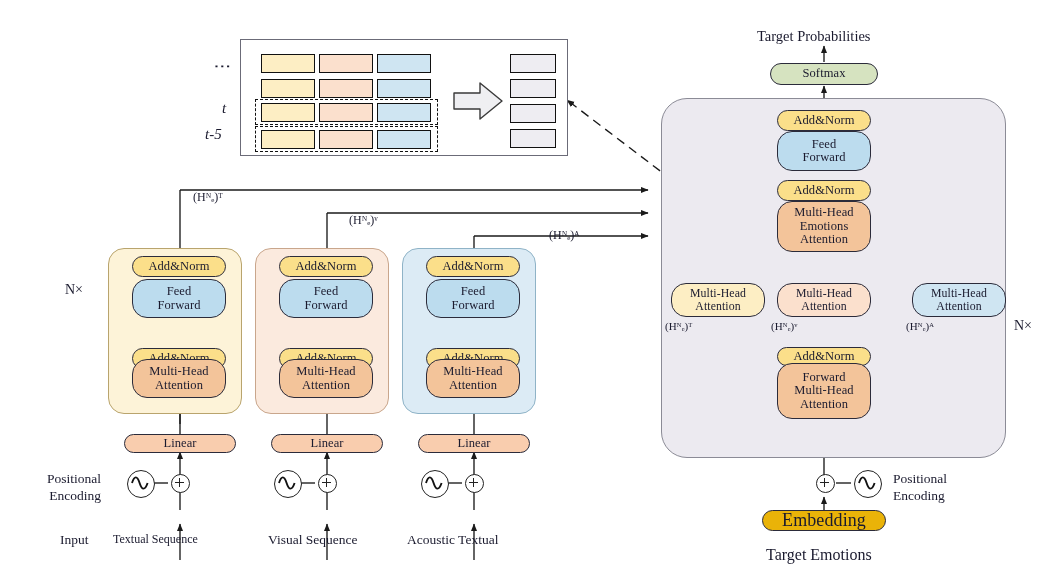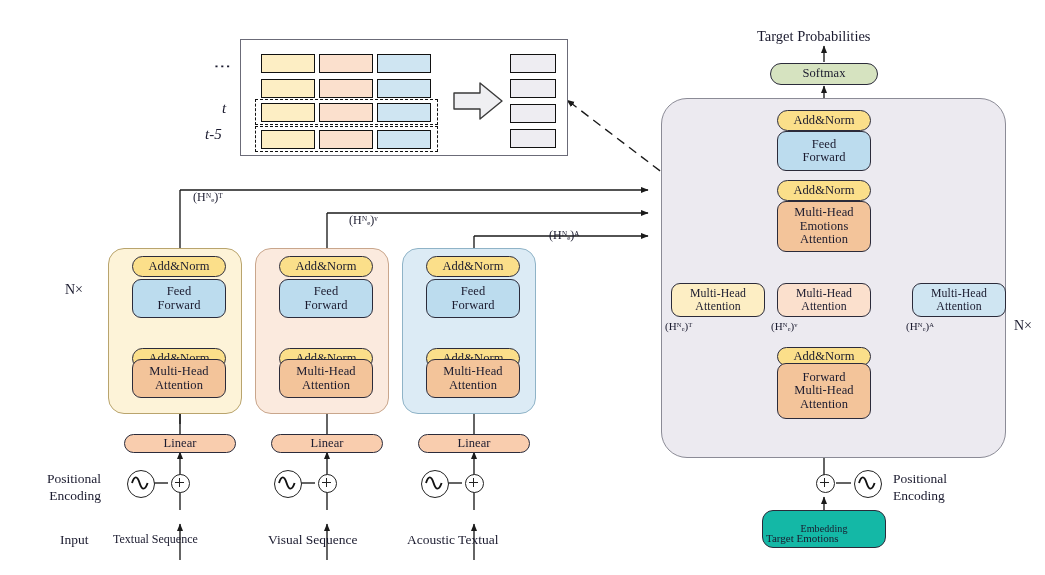--- a/index.html
+++ b/index.html
@@ -4,21 +4,21 @@
 <style>
   html,body{margin:0;padding:0;background:#fff;}
   body{width:1045px;height:575px;position:relative;overflow:hidden;
        font-family:"Liberation Serif",serif;color:#1a1a2e;}
   #stage{position:absolute;left:0;top:0;width:1045px;height:575px;}
   svg#wires{position:absolute;left:0;top:0;width:1045px;height:575px;pointer-events:none;}
   .node{position:absolute;box-sizing:border-box;display:flex;align-items:center;
         justify-content:center;text-align:center;border:1.3px solid #2b2b3a;
         line-height:1.08;letter-spacing:.1px;}
   .pill{border-radius:11px;}
-  .rnd{border-radius:9px;}
+  .rnd{border-radius:15px;}
   .panel{position:absolute;box-sizing:border-box;border:1.3px solid #6b6b78;}
   .lbl{position:absolute;white-space:nowrap;}
   .cell{position:absolute;box-sizing:border-box;border:1.4px solid #111;}
   .dash{position:absolute;box-sizing:border-box;border:1.7px dashed #111;}
   .peC{position:absolute;width:26px;height:26px;border-radius:50%;
        border:1.4px solid #222;background:#fff;}
   .plus{position:absolute;width:17px;height:17px;border-radius:50%;
         border:1.3px solid #222;background:#fff;}
   .plus:before,.plus:after{content:"";position:absolute;background:#222;}
   .plus:before{left:3px;top:7.2px;width:9px;height:1.3px;}
@@ -322,16 +322,16 @@
   <div class="peC" style="left:854px;top:470px;">
     <svg width="24" height="24" viewBox="0 0 24 24" style="display:block">
       <path d="M4,12 C6.4,4.5 9.2,4.5 11.6,12 C14,19.5 17,19.5 19.6,12" fill="none" stroke="#111" stroke-width="1.9"></path>
       </svg>
   </div>
   <div class="lbl" style="left:893px;top:470px;font-size:13.5px;line-height:1.28;">
     <div>Positional</div>
     <div>Encoding</div>
   </div>
 
-  <div class="node pill" style="left:762px;top:510px;width:124px;height:38px;background:#14b8a6;font-size:10px;">Embedding</div>
-  <div class="lbl" style="left:766px;top:532px;font-size:11px;">Target Emotions</div>
+  <div class="node pill" style="left:762px;top:510px;width:124px;height:21px;background:#eab308;font-size:18px;">Embedding</div>
+  <div class="lbl" style="left:766px;top:546px;font-size:16px;">Target Emotions</div>
 
 </div>
 
 </body></html>

